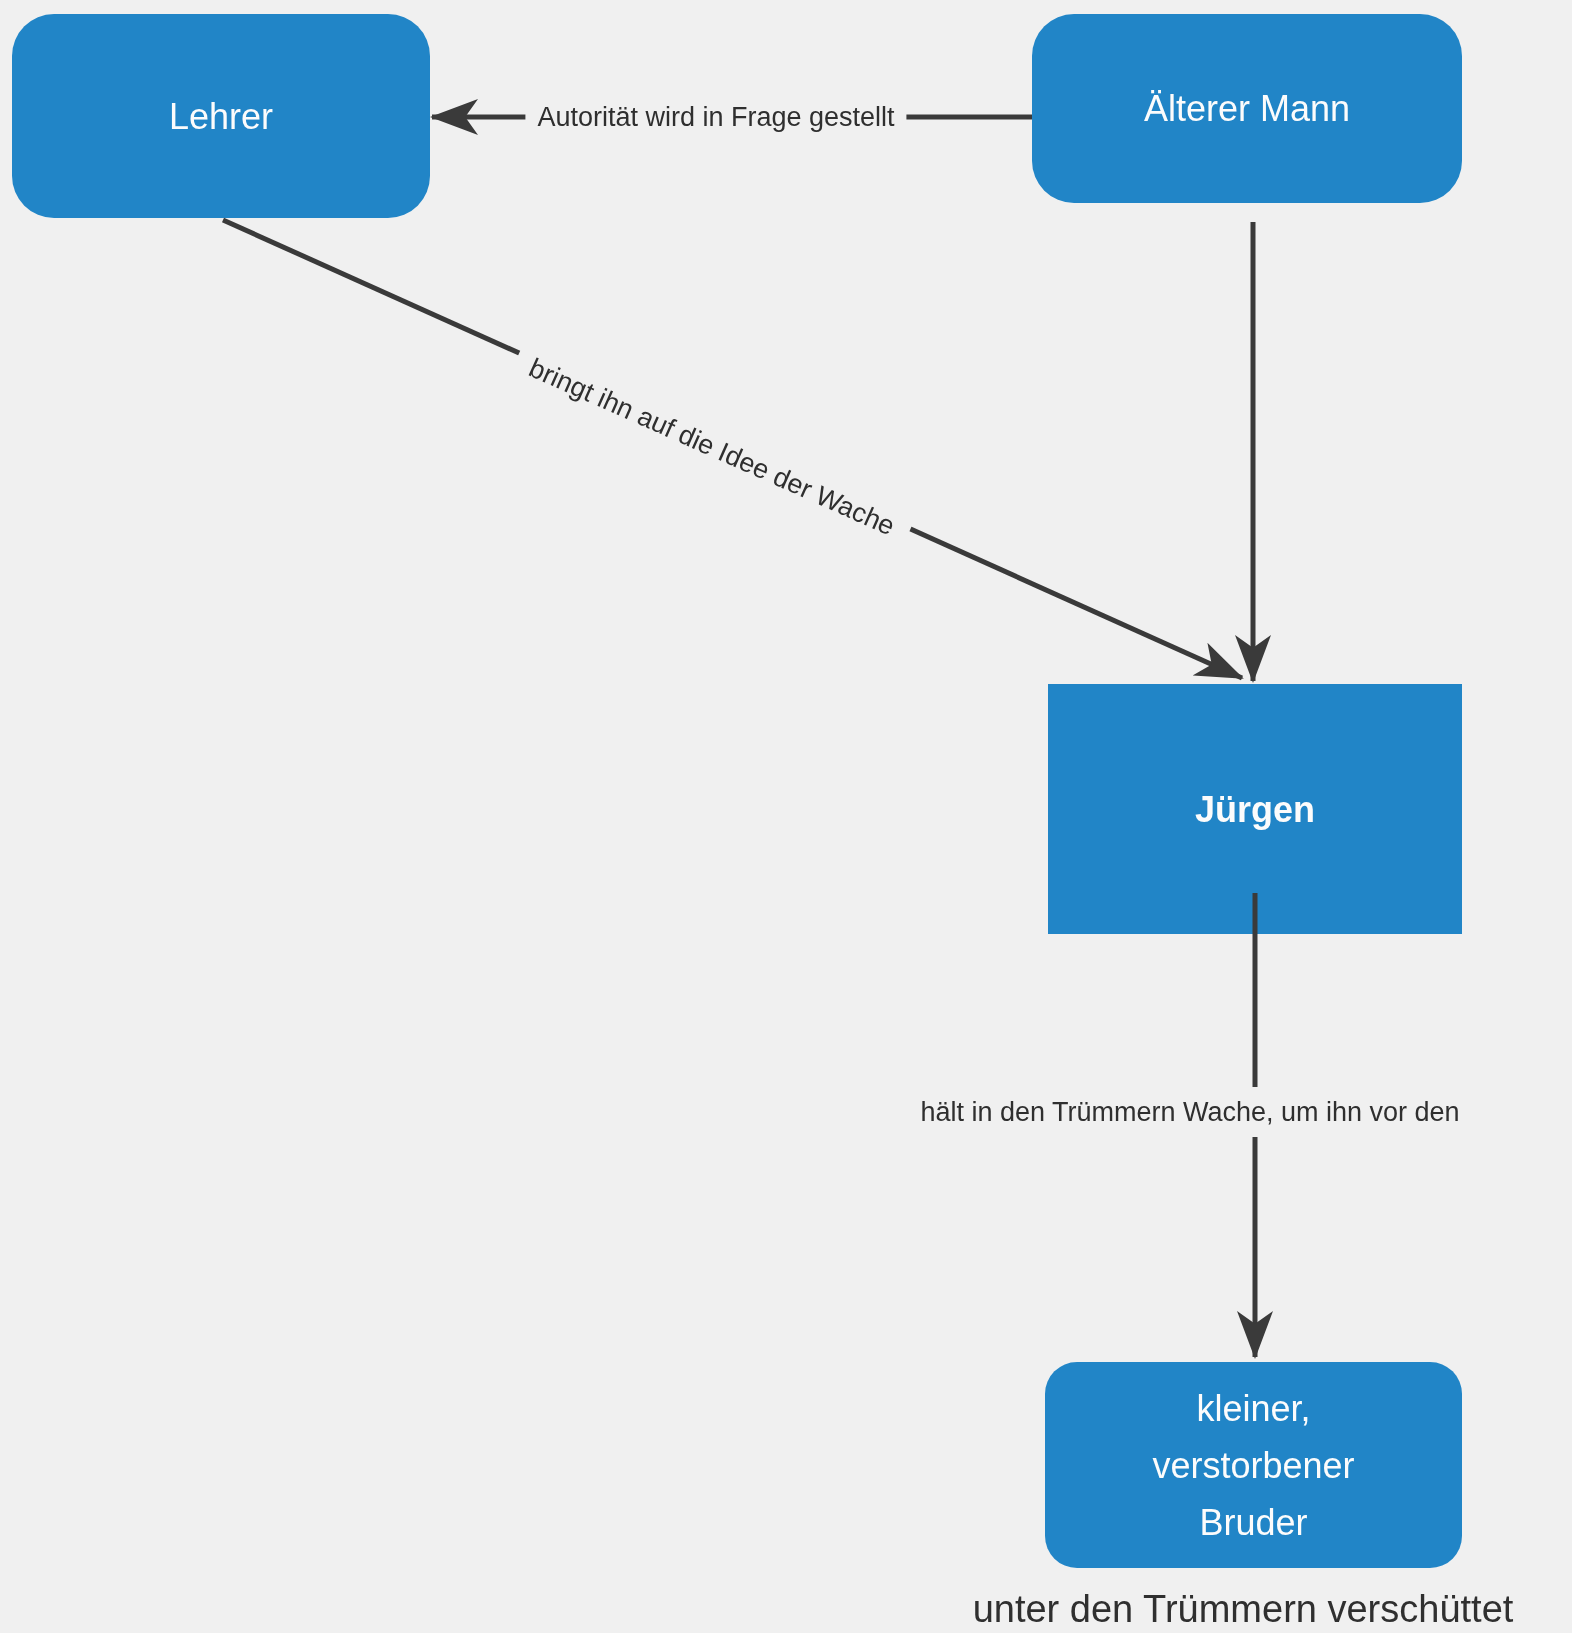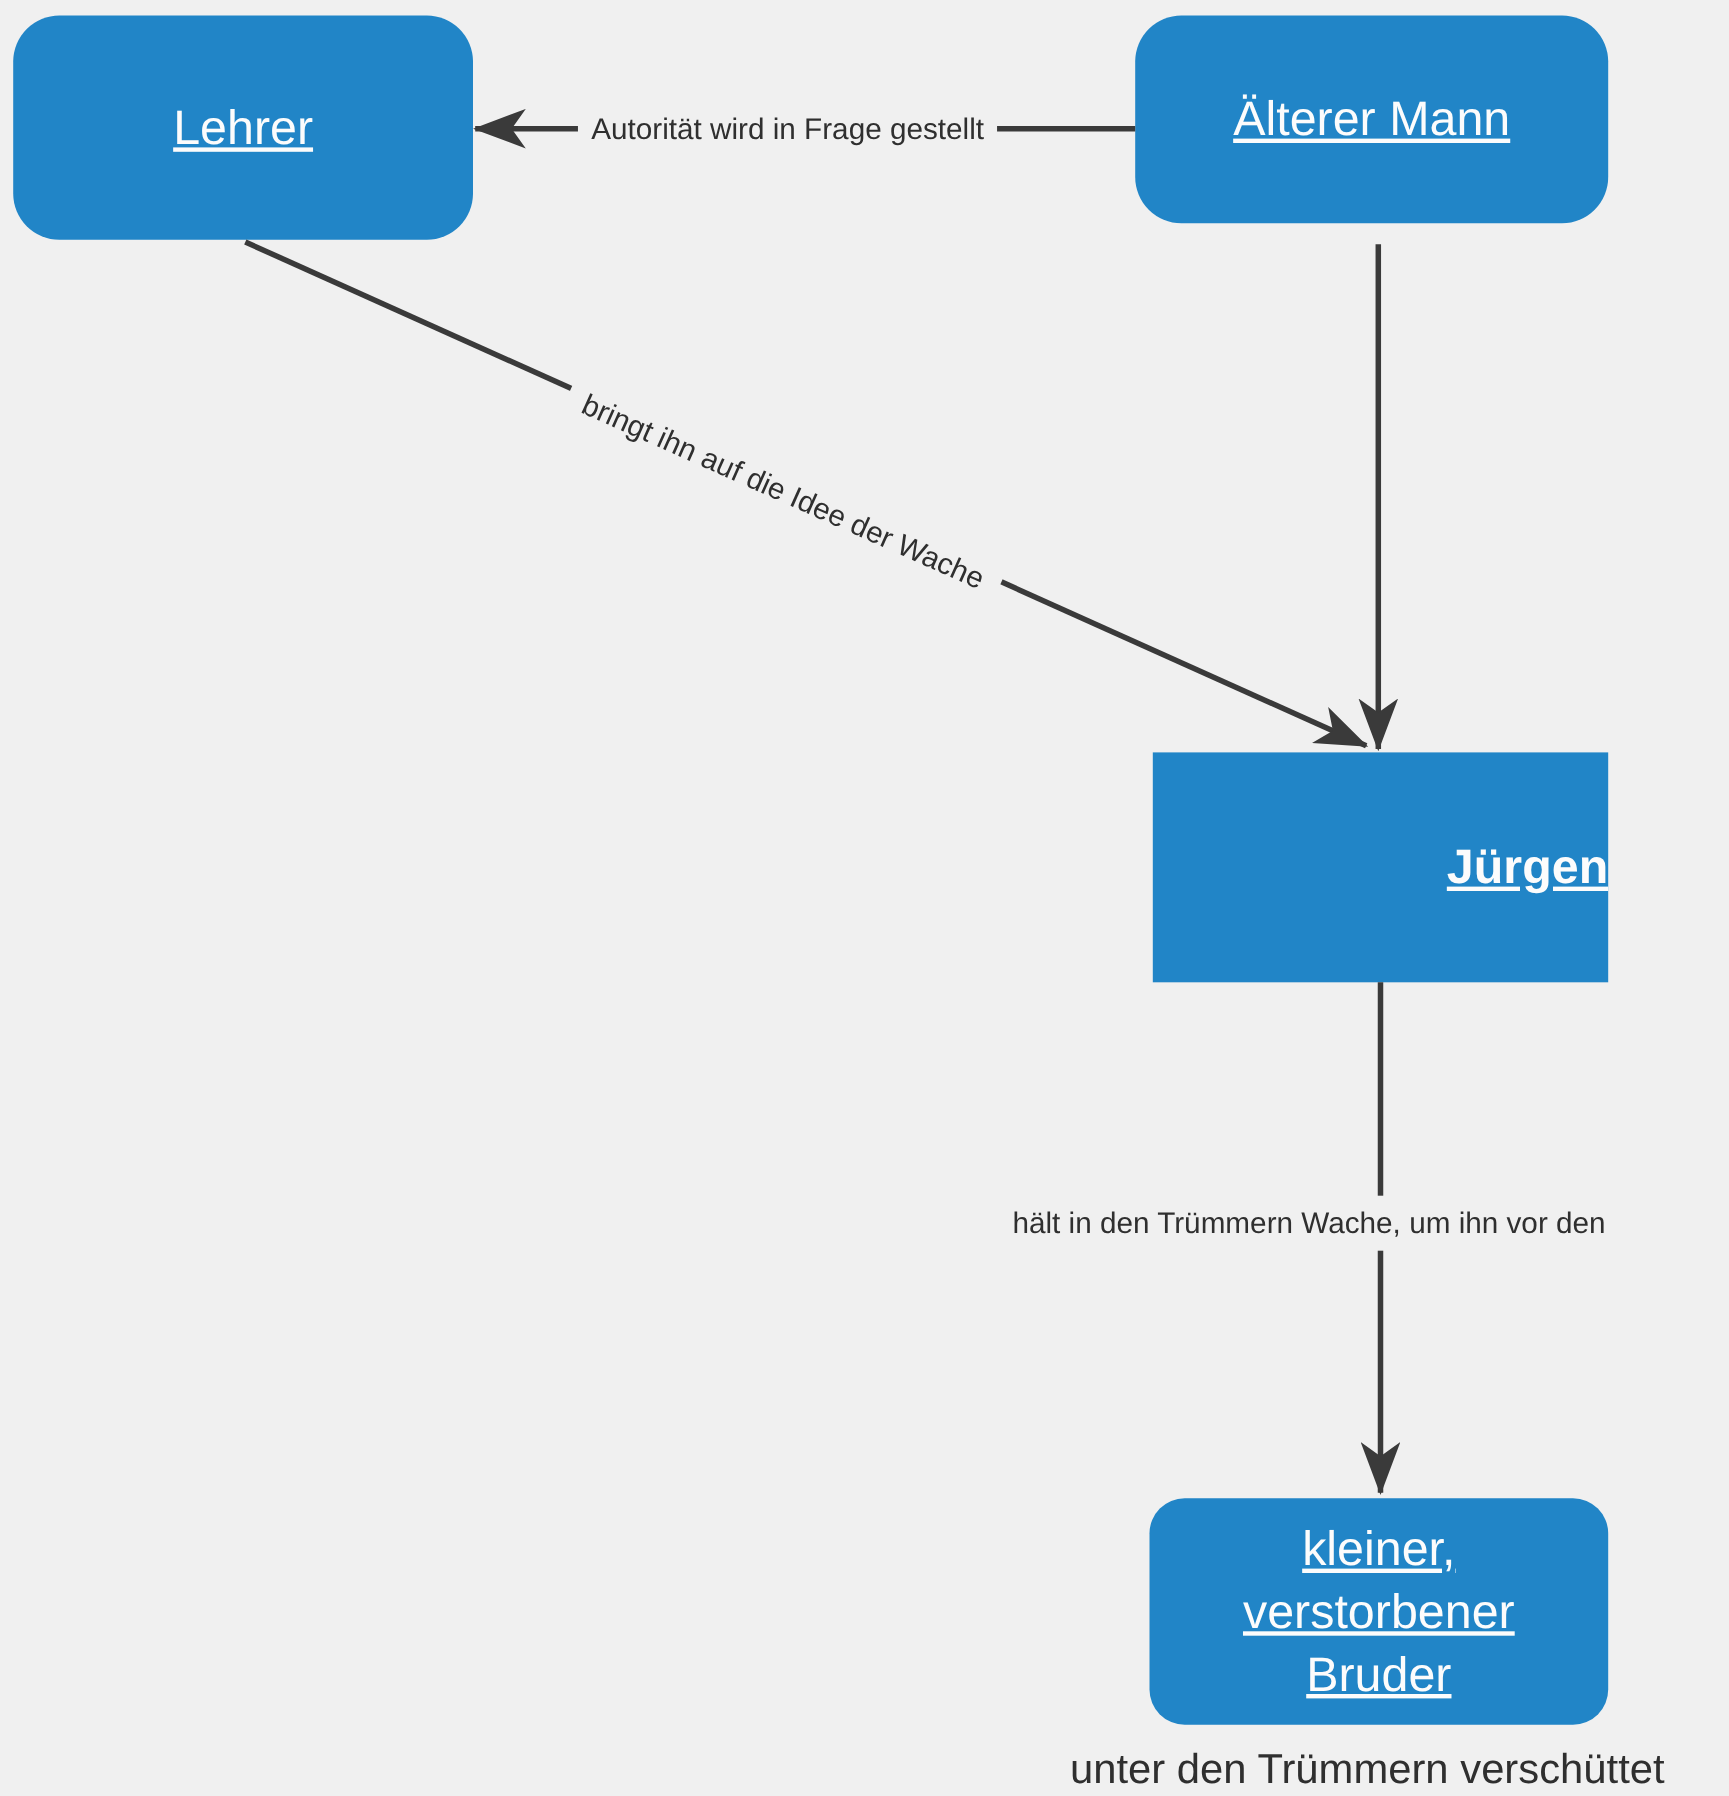--- a/index.html
+++ b/index.html
@@ -36,30 +36,29 @@
   .arrowhead { fill: var(--edge-color); }
   .node {
     position: absolute;
     background: var(--node-fill);
     color: var(--node-text);
     display: flex;
     flex-direction: column;
     align-items: center;
     justify-content: center;
     text-align: center;
-    font-size: 44px;
+    font-size: 36px;
     line-height: 57px;
     z-index: 1;
-    text-decoration: underline;
   }
   .node.round { border-radius: 42px; }
   .node.bold { font-weight: bold; }
   #n-lehrer   { left: 12px;   top: 14px;   width: 418px; height: 204px; }
   #n-aelterer { left: 1032px; top: 14px;   width: 430px; height: 189px; }
-  #n-juergen  { left: 1048px; top: 684px;  width: 414px; height: 209px; border-radius: 0; align-items: flex-end; }
+  #n-juergen  { left: 1048px; top: 684px;  width: 414px; height: 250px; border-radius: 0; }
   #n-bruder   { left: 1045px; top: 1362px; width: 417px; height: 206px; border-radius: 32px; text-align: center; }
   .edge-label {
     position: absolute;
     z-index: 3;
     background: var(--background);
     color: var(--label-text);
     font-size: 27px;
     line-height: 42px;
     white-space: nowrap;
     text-align: center;

